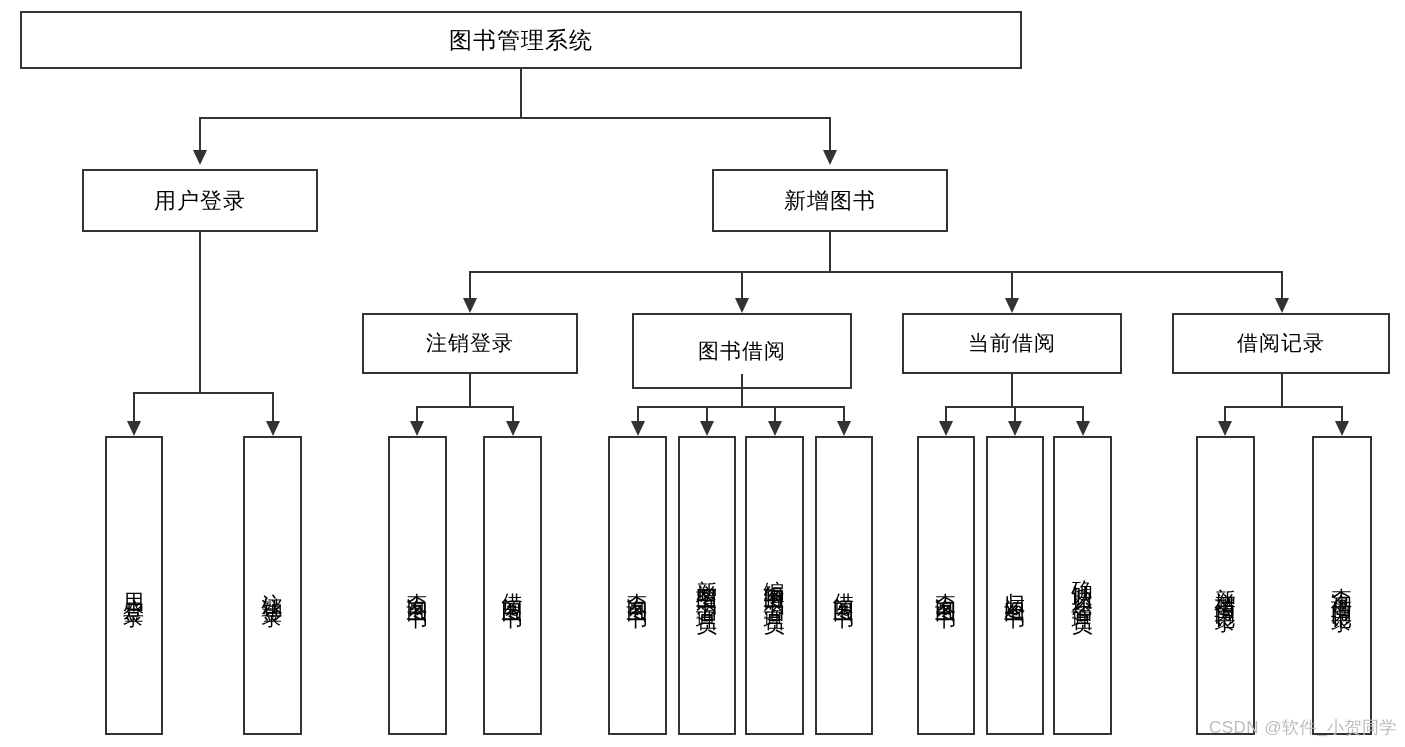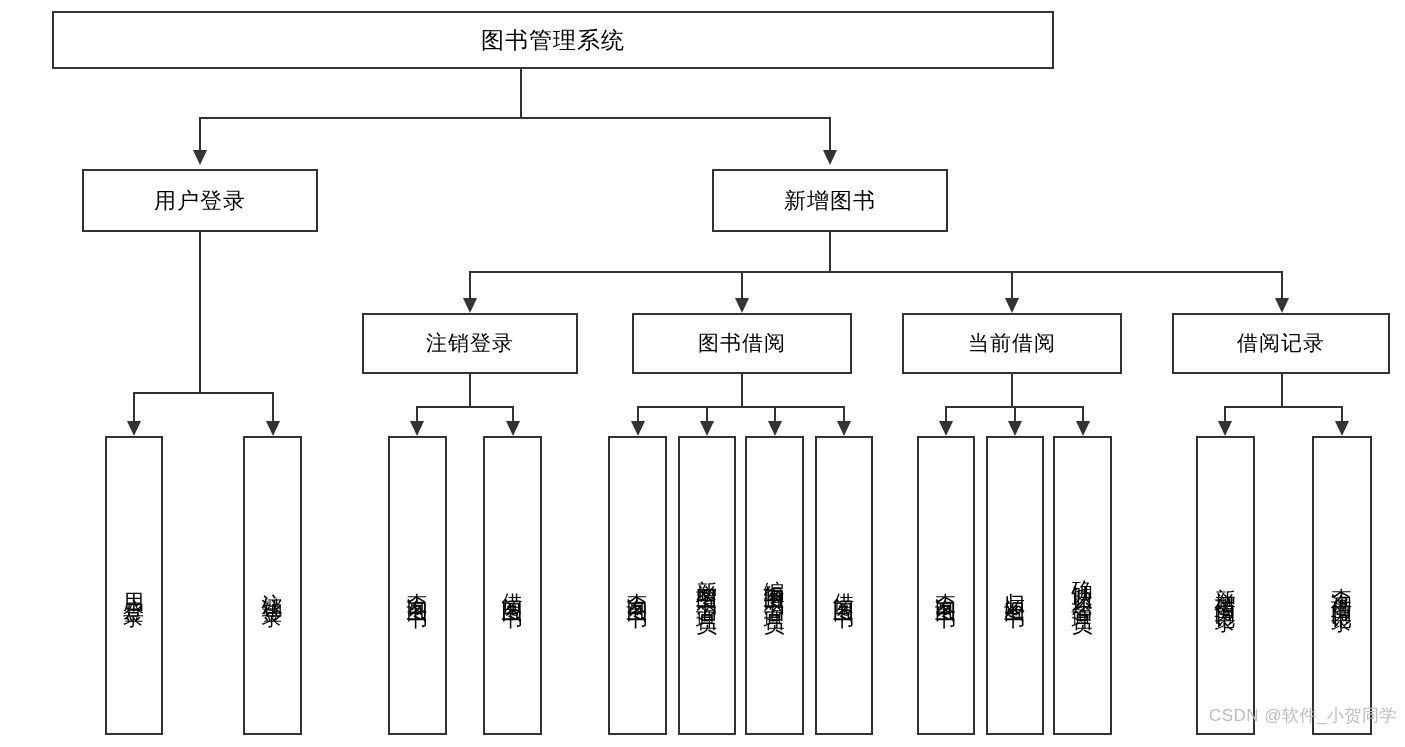--- a/index.html
+++ b/index.html
@@ -23,21 +23,20 @@
     border:2px solid #333333;
     display:flex;
     align-items:center;
     justify-content:center;
     color:#000000;
     line-height:1.15;
   }
   .node.root{
     font-size:23px;
     letter-spacing:1px;
-    margin-left:32px;
   }
   .node.lvl1{
     font-size:22px;
     letter-spacing:1px;
   }
   .node.lvl2{
     font-size:21px;
     letter-spacing:1px;
   }
   .node.leaf{
@@ -66,21 +65,21 @@
     width:0;height:0;
     border-left:7px solid transparent;
     border-right:7px solid transparent;
     border-top:15px solid #333333;
   }
 
   
   #watermark{
     position:absolute;
     right:8px;
-    bottom:20px;
+    bottom:8px;
     font-size:17px;
     color:#b9bcc0;
     letter-spacing:0.5px;
     white-space:nowrap;
     pointer-events:none;
   }
 </style>
 </head>
 <body>
 
@@ -118,21 +117,21 @@
   <div class="ln v" style="left:741px;top:271px;height:27px;"></div>
   <div class="arrow" style="left:735px;top:298px;"></div>
   <div class="ln v" style="left:1011px;top:271px;height:27px;"></div>
   <div class="arrow" style="left:1005px;top:298px;"></div>
   <div class="ln v" style="left:1281px;top:271px;height:27px;"></div>
   <div class="arrow" style="left:1275px;top:298px;"></div>
 
   <div class="node lvl2" style="left:362px;top:313px;width:216px;height:61px;">
     <span>注销登录</span>
   </div>
-  <div class="node lvl2" style="left:632px;top:313px;width:220px;height:61px;">
+  <div class="node lvl2" style="left:632px;top:313px;width:220px;height:76px;">
     <span>图书借阅</span>
   </div>
   <div class="node lvl2" style="left:902px;top:313px;width:220px;height:61px;">
     <span>当前借阅</span>
   </div>
   <div class="node lvl2" style="left:1172px;top:313px;width:218px;height:61px;">
     <span>借阅记录</span>
   </div>
 
   <div class="ln v" style="left:469px;top:374px;height:33px;"></div>

